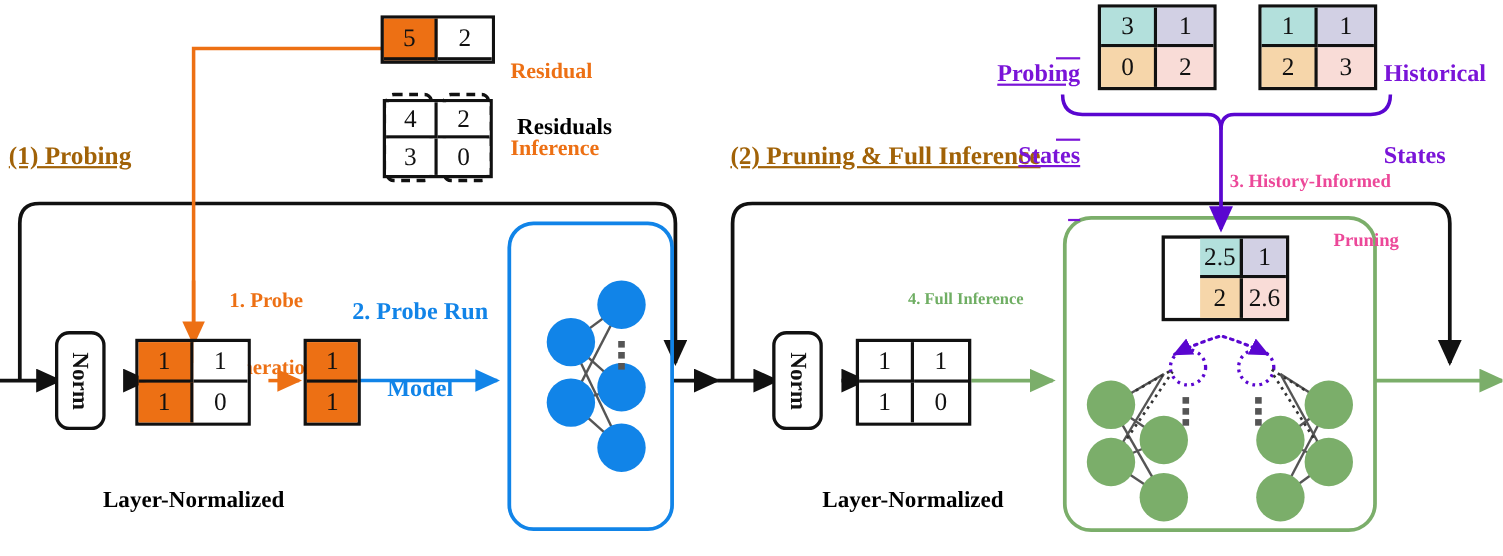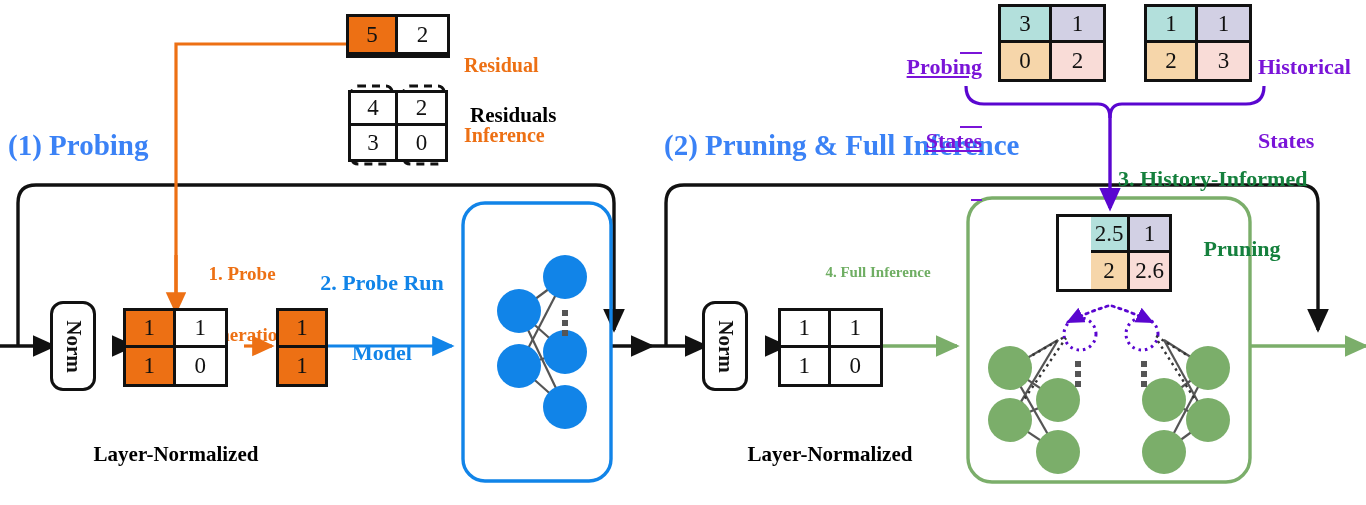--- a/index.html
+++ b/index.html
@@ -1,24 +1,24 @@
 <!DOCTYPE html>
 <html><head>
 <meta charset="utf-8">
 <style>
   html,body{margin:0;padding:0;background:#ffffff;}
   body{width:1366px;height:505px;overflow:hidden;font-family:"Liberation Serif",serif;}
   #stage{position:relative;width:1366px;height:505px;background:#fff;}
   #svgroot{position:absolute;left:0;top:0;width:1366px;height:505px;}
   .lbl{position:absolute;font-family:"Liberation Serif",serif;font-weight:bold;line-height:1.06;white-space:pre;}
-  .sec-title{font-size:29px;color:#3b82f6;}
+  .sec-title{font-size:23px;color:#a16207;text-decoration:underline;}
   .cap{font-size:21px;color:#000;text-align:center;}
   .step-orange{color:#ED7014;font-size:19px;text-align:center;}
   .step-blue{color:#1184E8;font-size:22px;text-align:center;}
-  .step-purple{color:#15803d;font-size:22px;text-align:center;}
+  .step-purple{color:#ec4899;font-size:17px;text-align:center;}
   .step-green{color:#6FAE63;font-size:15px;text-align:center;}
   .side-purple{color:#7A14D8;font-size:22px;text-align:center;line-height:1.12;}
   .resid-imp{color:#ED7014;font-size:20px;line-height:1.16;}
 
   
   .mx{position:absolute;display:grid;box-sizing:border-box;border:3px solid #111;}
   .mx .c{display:flex;align-items:center;justify-content:center;font-family:"Liberation Serif",serif;
          font-size:23px;color:#111;box-sizing:border-box;background:#fff;}
   .mx.g2 .c{border-right:3px solid #111;border-bottom:3px solid #111;}
   .mx.g2 .c:nth-child(2n){border-right:0;}

